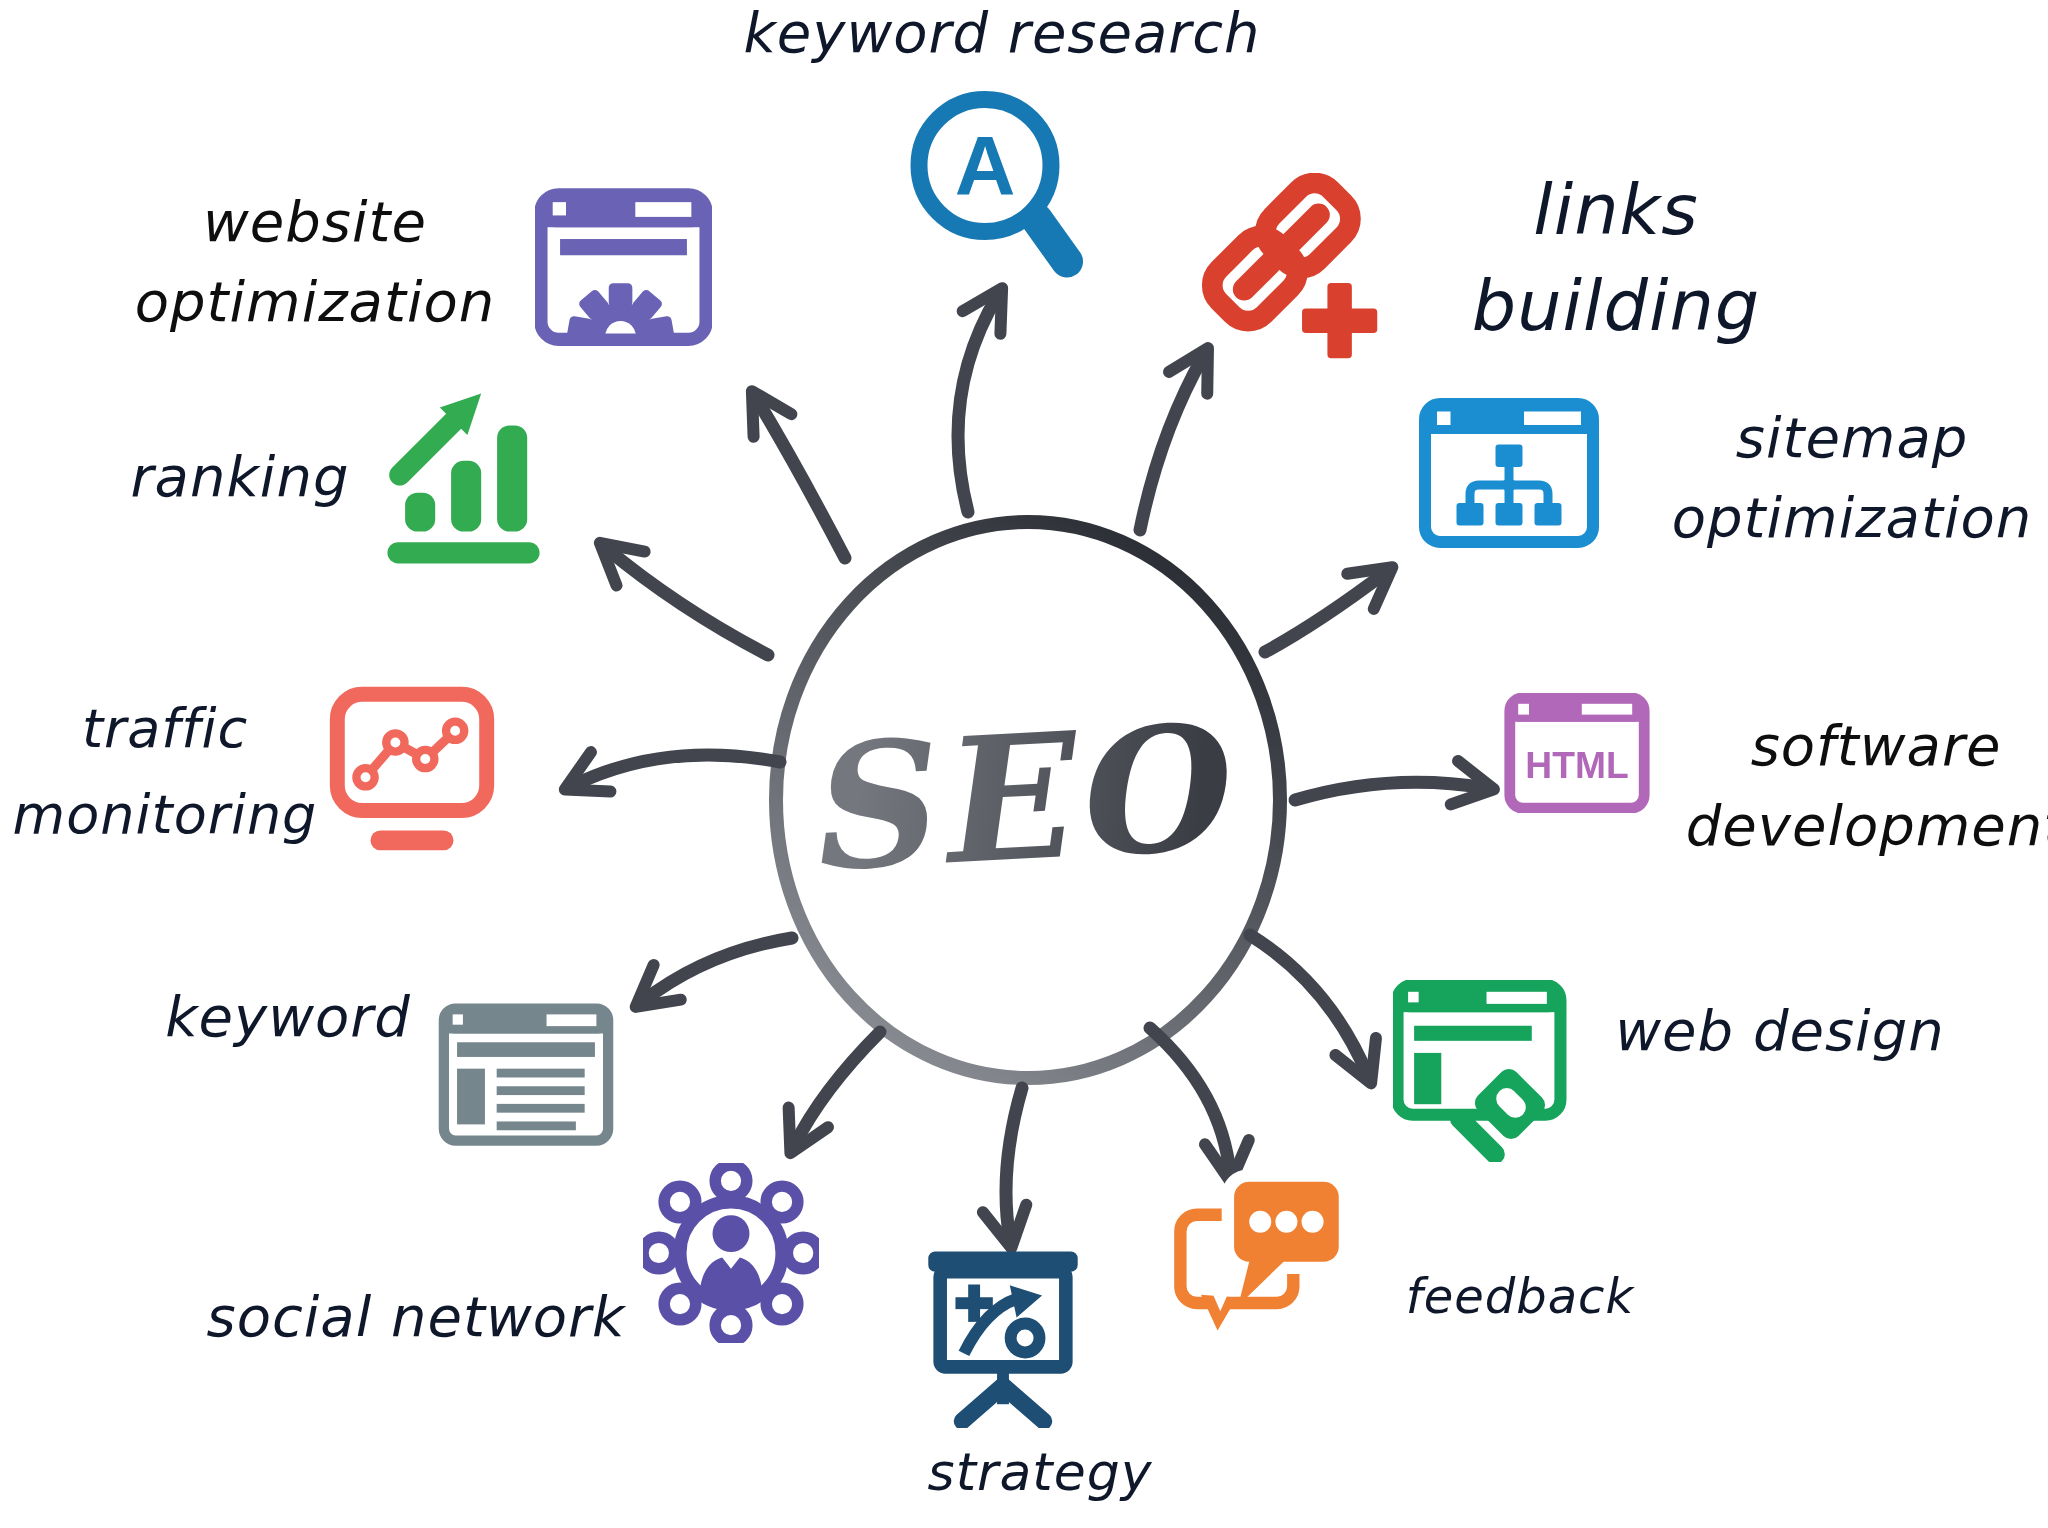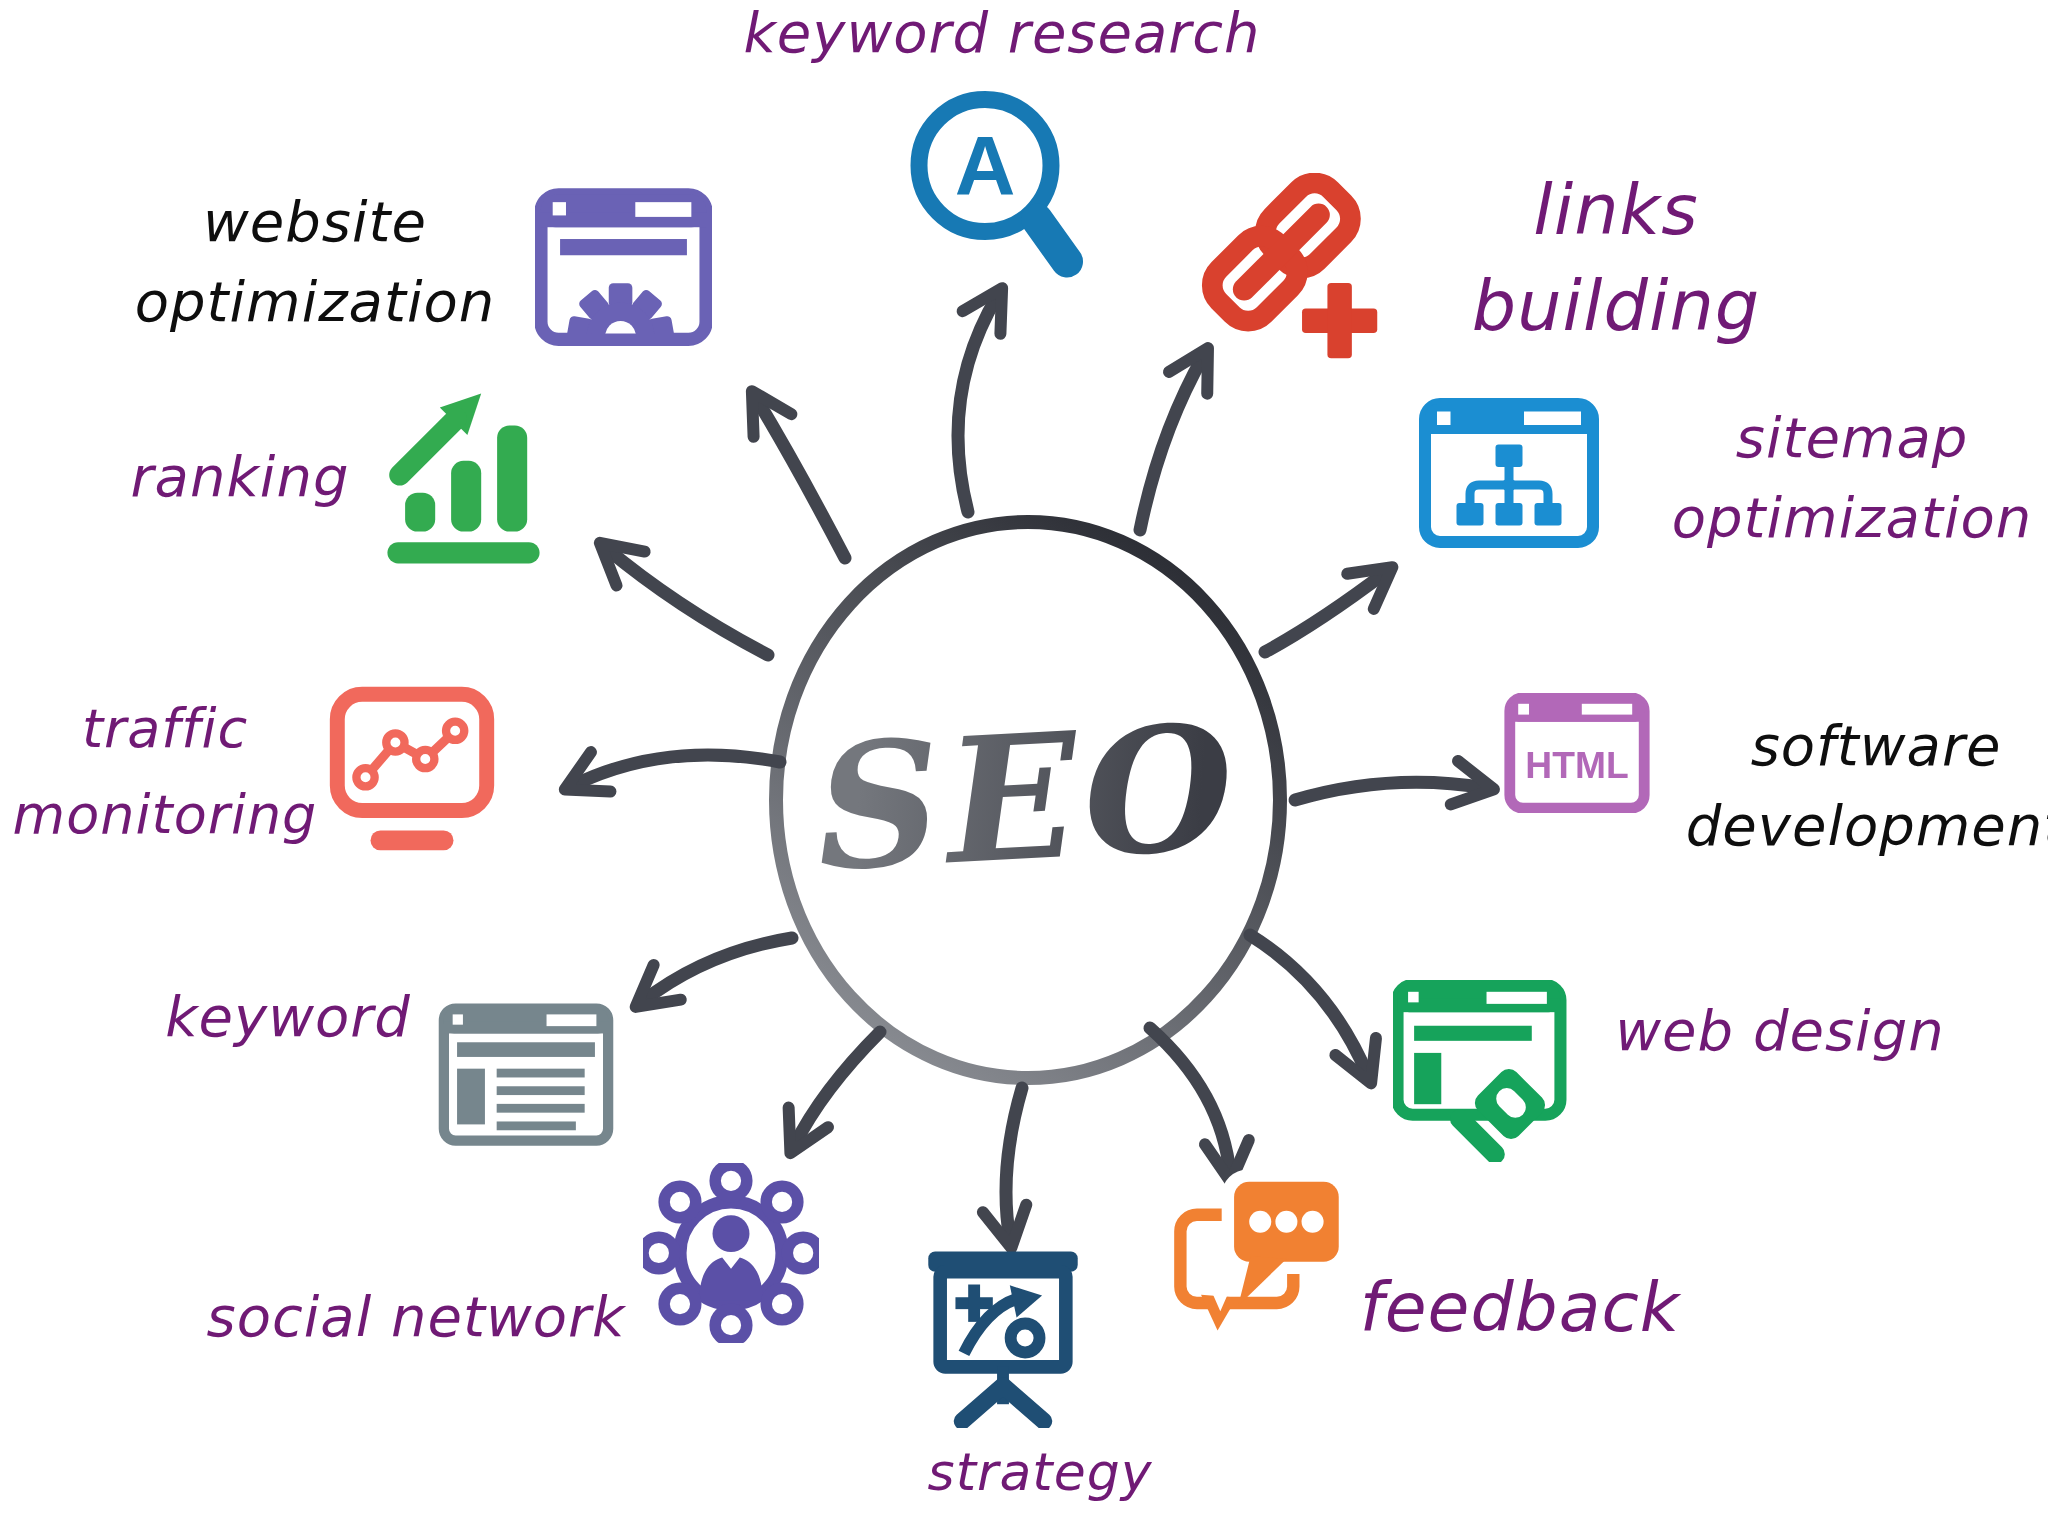--- a/index.html
+++ b/index.html
@@ -2,21 +2,21 @@
 <html><head>
 <meta charset="utf-8">
 <style>
   html,body{margin:0;padding:0;background:#fff;}
   .stage{position:relative;width:2048px;height:1528px;background:#ffffff;overflow:hidden;
          font-family:"DejaVu Sans",sans-serif;}
   .bg{position:absolute;left:0;top:0;}
   .ico{position:absolute;}
   .ico svg{display:block;width:100%;height:100%;}
   .lbl{position:absolute;transform:translateX(-50%);text-align:center;white-space:nowrap;
-       font-style:italic;letter-spacing:1px;color:#701a75;
+       font-style:italic;letter-spacing:1px;color:#0f172a;
        font-family:"DejaVu Sans",sans-serif;}
   .lbl span{display:block;}
   .dark{color:#0e0e0e;}
   .seo-text{font-family:"DejaVu Serif",serif;font-style:italic;font-weight:bold;letter-spacing:6px;}
 </style>
 </head>
 <body>
 
 <div class="stage">
 
@@ -266,21 +266,21 @@
 
   <div class="lbl dark" style="left:1876px;top:706px;font-size:56px;line-height:80px;">
     <span>software</span>
     <span>development</span>
   </div>
 
   <div class="lbl" style="left:1780px;top:998px;font-size:56px;">
     <span>web design</span>
   </div>
 
-  <div class="lbl" style="left:1520px;top:1268px;font-size:68px;">
+  <div class="lbl" style="left:1520px;top:1268px;font-size:48px;">
     <span>feedback</span>
   </div>
 
   <div class="lbl" style="left:1012px;top:1442px;font-size:52px;margin-left:28px;">
     <span>strategy</span>
   </div>
 
   <div class="lbl" style="left:416px;top:1284px;font-size:56px;">
     <span>social network</span>
   </div>

